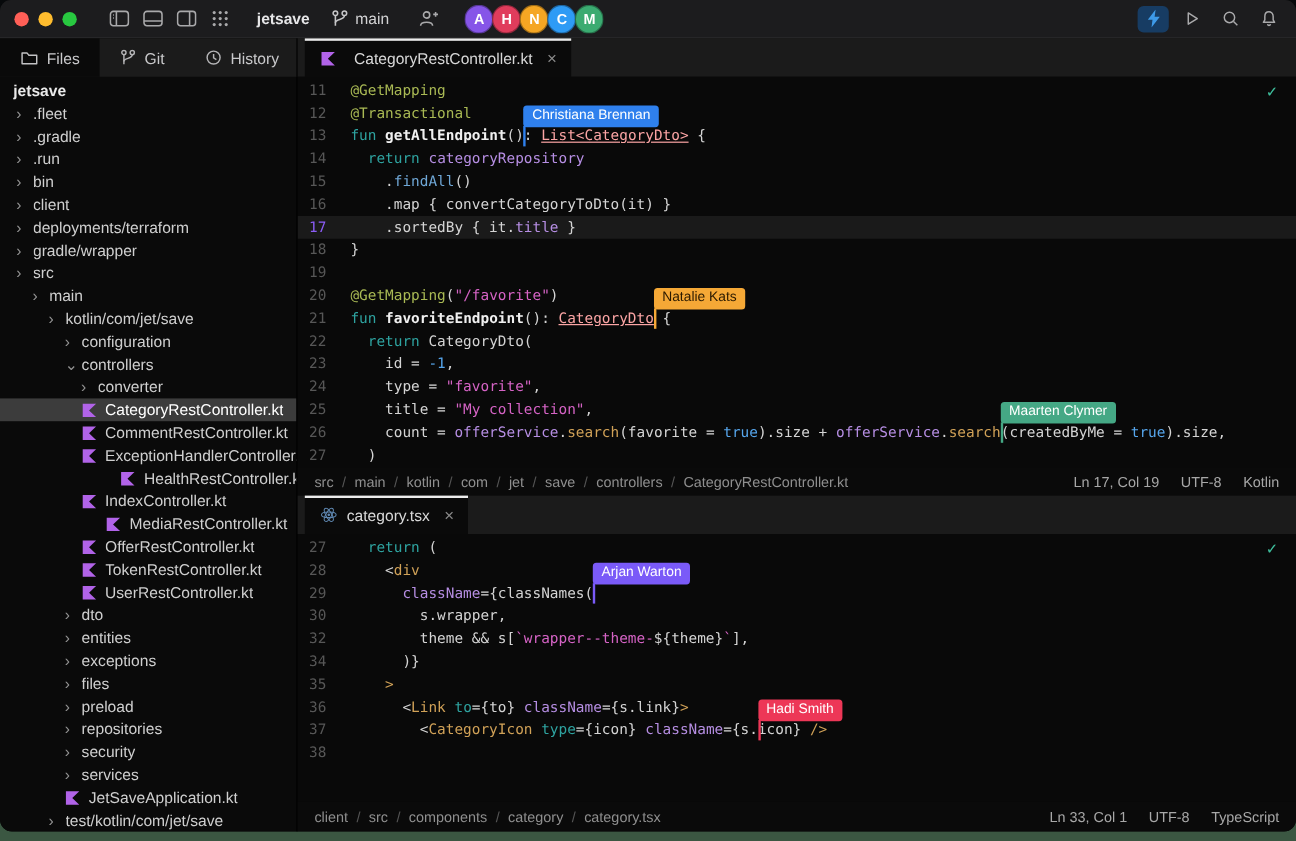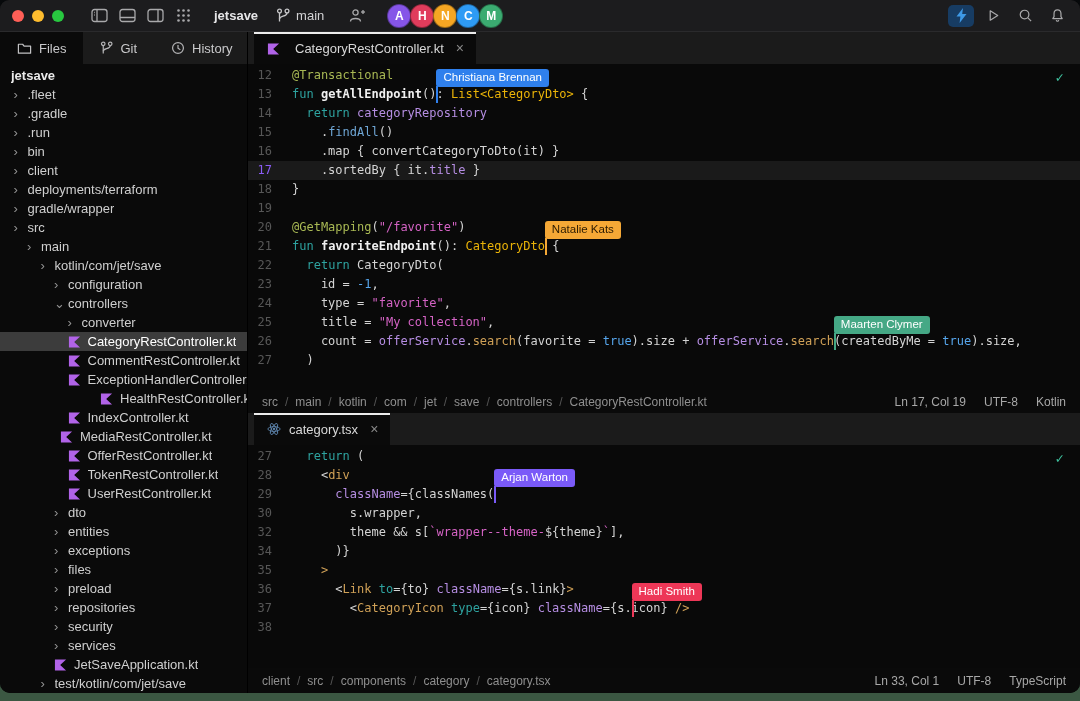--- a/index.html
+++ b/index.html
@@ -56,21 +56,21 @@
   .code-top { height:326px; flex:0 0 326px; }
   .code-bot { flex:1; }
   .cl { height:19px; line-height:19px; position:relative; white-space:pre; }
   .cl.cur { background:#1a1a1a; }
   .ln { display:inline-block; width:24px; margin-right:20px; text-align:right; color:#575757; }
   .cl.cur .ln { color:#8b5cf6; }
   .lt { color:#d4d4d4; }
   .tok-ann { color:#a9b954; }
   .tok-kw  { color:#2ea3a0; }
   .tok-fn  { color:#f0f0f0; font-weight:700; }
-  .tok-ty  { color:#eab308; }
+  .tok-ty  { color:#fca5a5;text-decoration:underline; }
   .tok-num { color:#56a5eb; }
   .tok-str { color:#d563c5; }
   .tok-prop{ color:#b68ee3; }
   .tok-call{ color:#d0a157; }
   .tok-fnb { color:#6fa7d6; }
   .tok-pl  { color:#d4d4d4; }
   .caret { position:absolute; top:1px; width:2px; height:17px; z-index:4; }
   .badge-w { position:absolute; bottom:17px; z-index:6; font-family:"DejaVu Sans Mono", monospace; font-size:12px; }
   .badge { display:inline-block; font-family:"Liberation Sans", sans-serif; font-size:11.5px;
            padding:2px 7px 3px; border-radius:3px; white-space:nowrap; line-height:13px; }
@@ -298,21 +298,21 @@
             <span class="tlabel">HealthRestController.kt</span>
           </div>
           <div class="trow" style="padding-left: 67.5px;">
             <span class="kicon">
               <svg width="13" height="13" viewBox="0 0 14 14">
                 <path d="M1 1h12L6.7 7 13 13H1z" fill="#b163e8"></path>
               </svg>
             </span>
             <span class="tlabel">IndexController.kt</span>
           </div>
-          <div class="trow" style="padding-left: 60px;">
+          <div class="trow" style="padding-left: 60px; margin-left: 28px;">
             <span class="kicon">
               <svg width="13" height="13" viewBox="0 0 14 14">
                 <path d="M1 1h12L6.7 7 13 13H1z" fill="#b163e8"></path>
               </svg>
             </span>
             <span class="tlabel">MediaRestController.kt</span>
           </div>
           <div class="trow" style="padding-left: 67.5px;">
             <span class="kicon">
               <svg width="13" height="13" viewBox="0 0 14 14">
@@ -393,20 +393,21 @@
               <svg width="13" height="13" viewBox="0 0 14 14">
                   <path d="M1 1h12L6.7 7 13 13H1z" fill="#b163e8"></path>
                 </svg>
             </span>
             <span>CategoryRestController.kt</span>
             <span class="closex">×</span>
           </div>
         </div>
         <div class="code code-top">
           <span class="check">✓</span>
+        <div class="cl"><span class="ln">11</span><span class="lt"><span class="tok-ann">@GetMapping</span></span></div>
             <div class="cl"><span class="ln">12</span><span class="lt"><span class="tok-ann">@Transactional</span></span></div>
             <div class="cl"><span class="ln">13</span><span class="lt"><span class="tok-kw">fun</span><span class="tok-pl"> </span><span class="tok-fn">getAllEndpoint</span><span class="tok-pl">(): </span><span class="tok-ty">List&lt;CategoryDto&gt;</span><span class="tok-pl"> {</span></span><span class="caret" style="left: calc(20ch + 44px); background: rgb(47, 128, 237);"></span><span class="badge-w" style="left: calc(20ch + 44px);"><span class="badge" style="background: rgb(47, 128, 237); color: rgb(255, 255, 255);">Christiana Brennan</span></span></div>
             <div class="cl"><span class="ln">14</span><span class="lt"><span class="tok-pl">  </span><span class="tok-kw">return</span><span class="tok-pl"> </span><span class="tok-prop">categoryRepository</span></span></div>
             <div class="cl"><span class="ln">15</span><span class="lt"><span class="tok-pl">    .</span><span class="tok-fnb">findAll</span><span class="tok-pl">()</span></span></div>
             <div class="cl"><span class="ln">16</span><span class="lt"><span class="tok-pl">    .map { convertCategoryToDto(it) }</span></span></div>
             <div class="cl cur"><span class="ln">17</span><span class="lt"><span class="tok-pl">    .sortedBy { it.</span><span class="tok-prop">title</span><span class="tok-pl"> }</span></span></div>
             <div class="cl"><span class="ln">18</span><span class="lt"><span class="tok-pl">}</span></span></div>
             <div class="cl"><span class="ln">19</span><span class="lt"></span></div>
             <div class="cl"><span class="ln">20</span><span class="lt"><span class="tok-ann">@GetMapping</span><span class="tok-pl">(</span><span class="tok-str">"/favorite"</span><span class="tok-pl">)</span></span></div>
             <div class="cl"><span class="ln">21</span><span class="lt"><span class="tok-kw">fun</span><span class="tok-pl"> </span><span class="tok-fn">favoriteEndpoint</span><span class="tok-pl">(): </span><span class="tok-ty">CategoryDto</span><span class="tok-pl"> {</span></span><span class="caret" style="left: calc(35ch + 44px); background: rgb(245, 168, 54);"></span><span class="badge-w" style="left: calc(35ch + 44px);"><span class="badge" style="background: rgb(245, 168, 54); color: rgb(43, 26, 0);">Natalie Kats</span></span></div>

